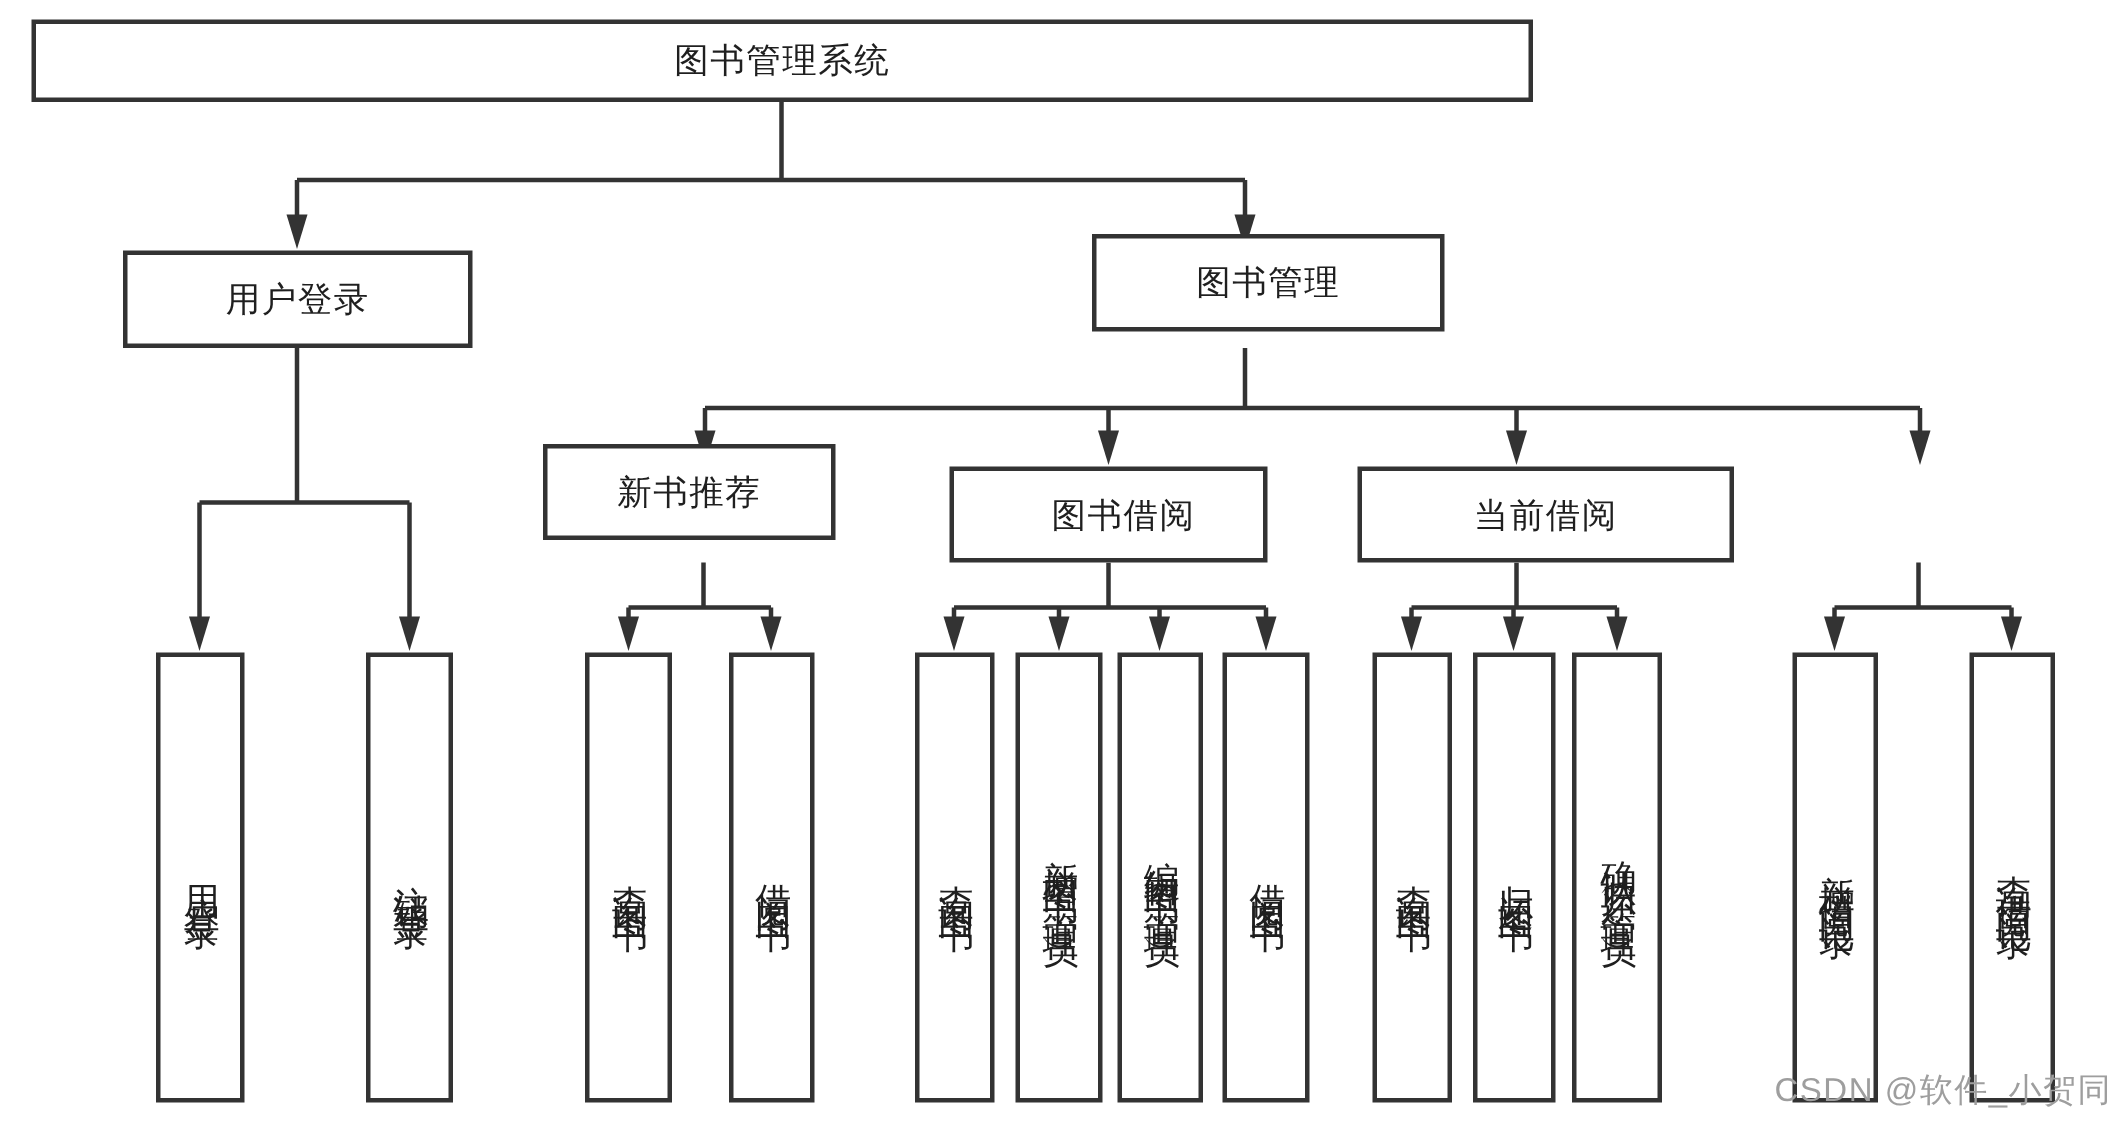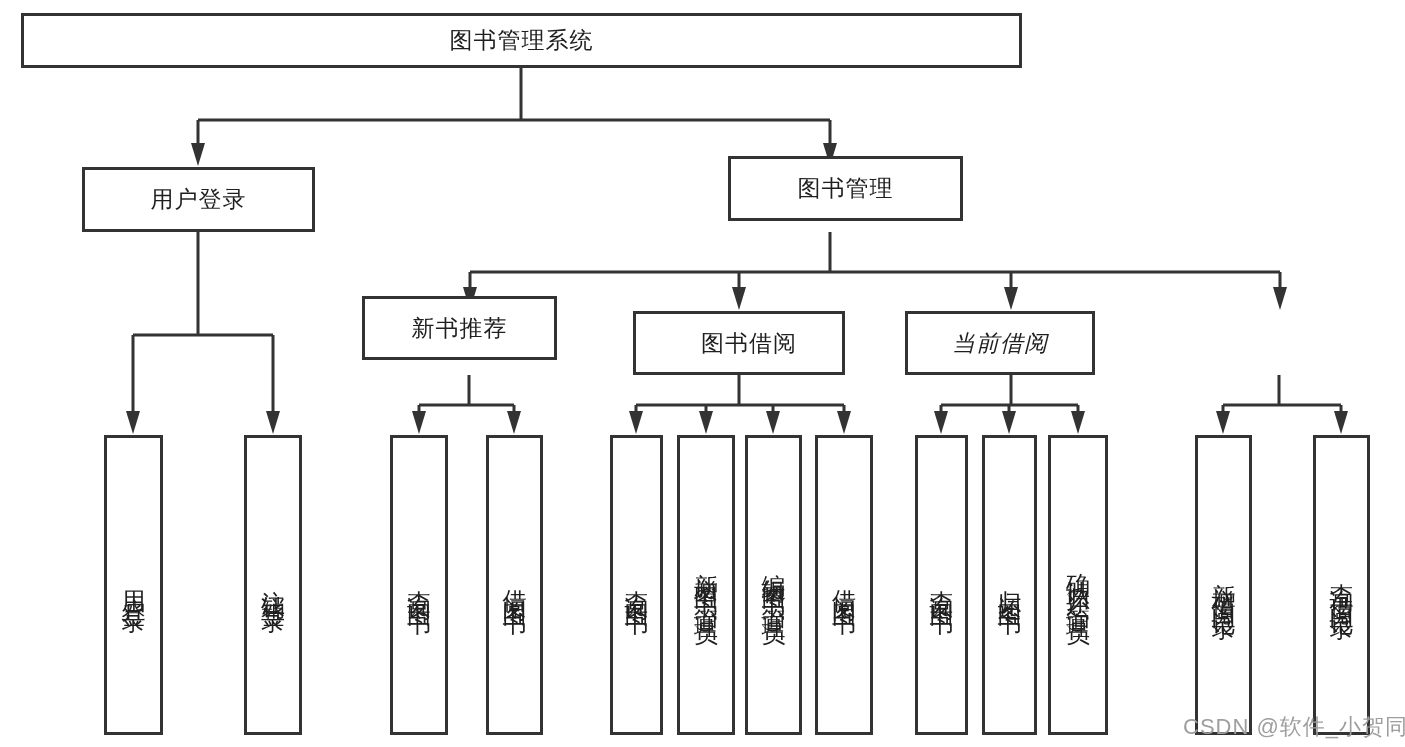--- a/index.html
+++ b/index.html
@@ -100,21 +100,21 @@
   <div class="box h" style="left:712px; top:156px; width:235px; height:65px;margin-left:16px;">
     <span>图书管理</span>
   </div>
 
   <div class="box h" style="left:362px; top:296px; width:195px; height:64px;">
     <span>新书推荐</span>
   </div>
   <div class="box h" style="left:633px; top:311px; width:212px; height:64px;padding-left:20px;">
     <span>图书借阅</span>
   </div>
-  <div class="box h" style="left:905px; top:311px; width:190px; height:64px;font-style:italic;">
+  <div class="box h" style="left:905px; top:311px; width:251px; height:64px;">
     <span>当前借阅</span>
   </div>
 
   <div class="box v" style="left:104px; top:435px; width:59px; height:300px;">
     <span>用户登录</span>
   </div>
   <div class="box v" style="left:244px; top:435px; width:58px; height:300px;">
     <span>注销登录</span>
   </div>
 

